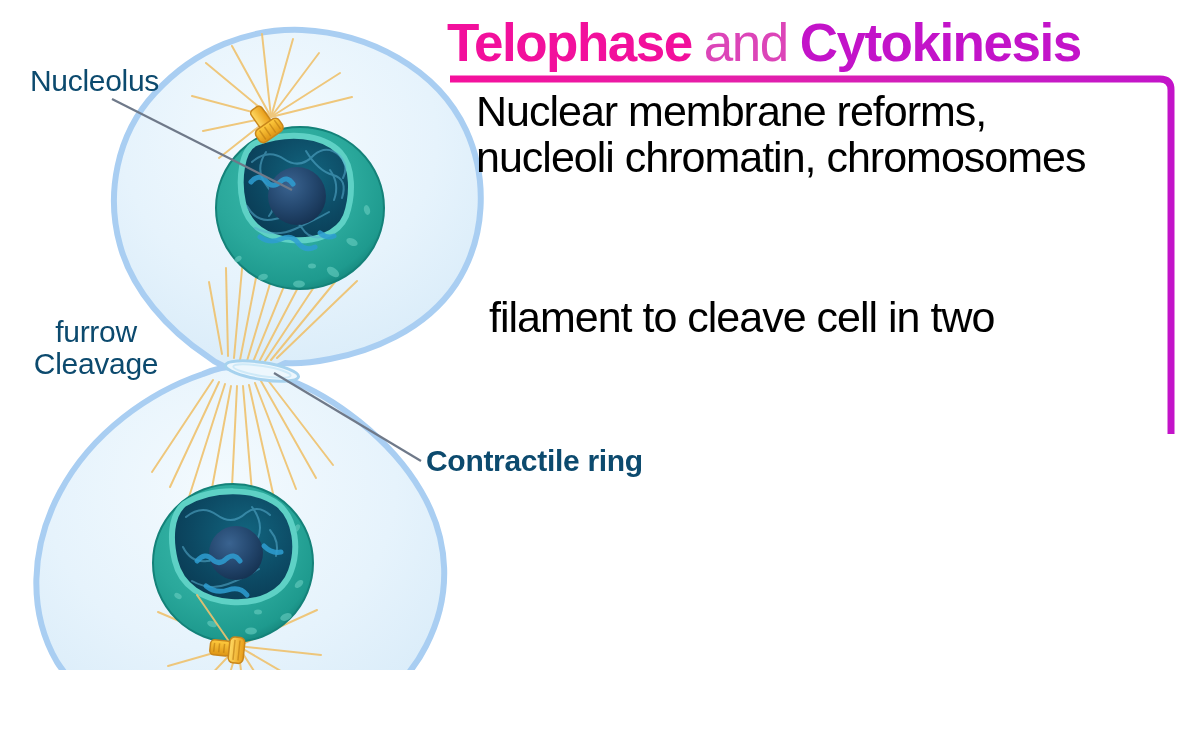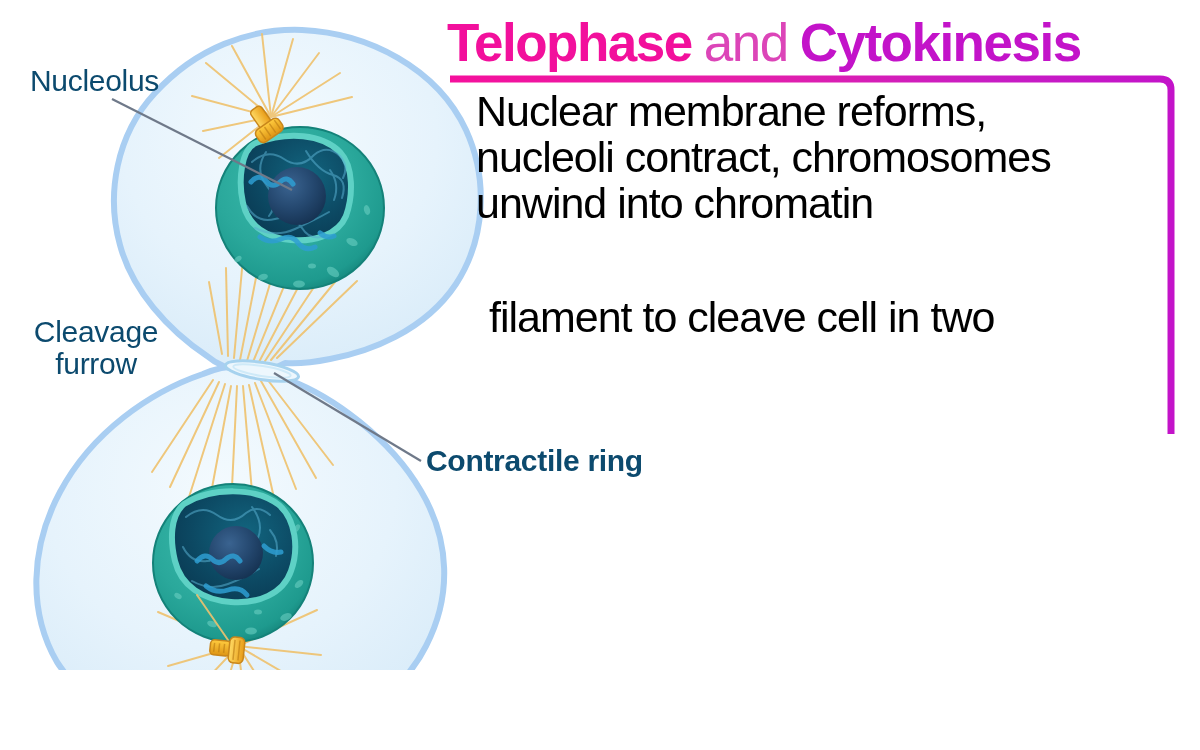--- a/index.html
+++ b/index.html
@@ -225,28 +225,27 @@
   <line x1="112" y1="99" x2="292" y2="190" stroke="#6F7989" stroke-width="2.2"></line>
   <line x1="274" y1="373" x2="421" y2="461" stroke="#6F7989" stroke-width="2.2"></line>
 
   <path d="M 450,79 L 1160,79 Q 1171,79 1171,90 L 1171,434" fill="none" stroke="url(#titleGrad)" stroke-width="7"></path>
 </svg>
 
   <div class="title"><span class="w1">Telophase</span><span class="and">and</span><span class="w2">Cytokinesis</span></div>
 
   <div class="para para1">
     <div>Nuclear membrane reforms,</div>
-    <div>nucleoli contract, chromosomes</div>
-    <div>unwind into chromatin</div>
+    <div>nucleoli chromatin, chromosomes</div>
   </div>
 
   <div class="para para2">
     <div>filament to cleave cell in two</div>
   </div>
 
   <div class="lbl lbl-nucleolus">Nucleolus</div>
   <div class="lbl lbl-cleavage">
+    <div>furrow</div>
     <div>Cleavage</div>
-    <div>furrow</div>
   </div>
   <div class="lbl lbl-contractile">Contractile ring</div>
 
 </div>
 
 </body></html>

